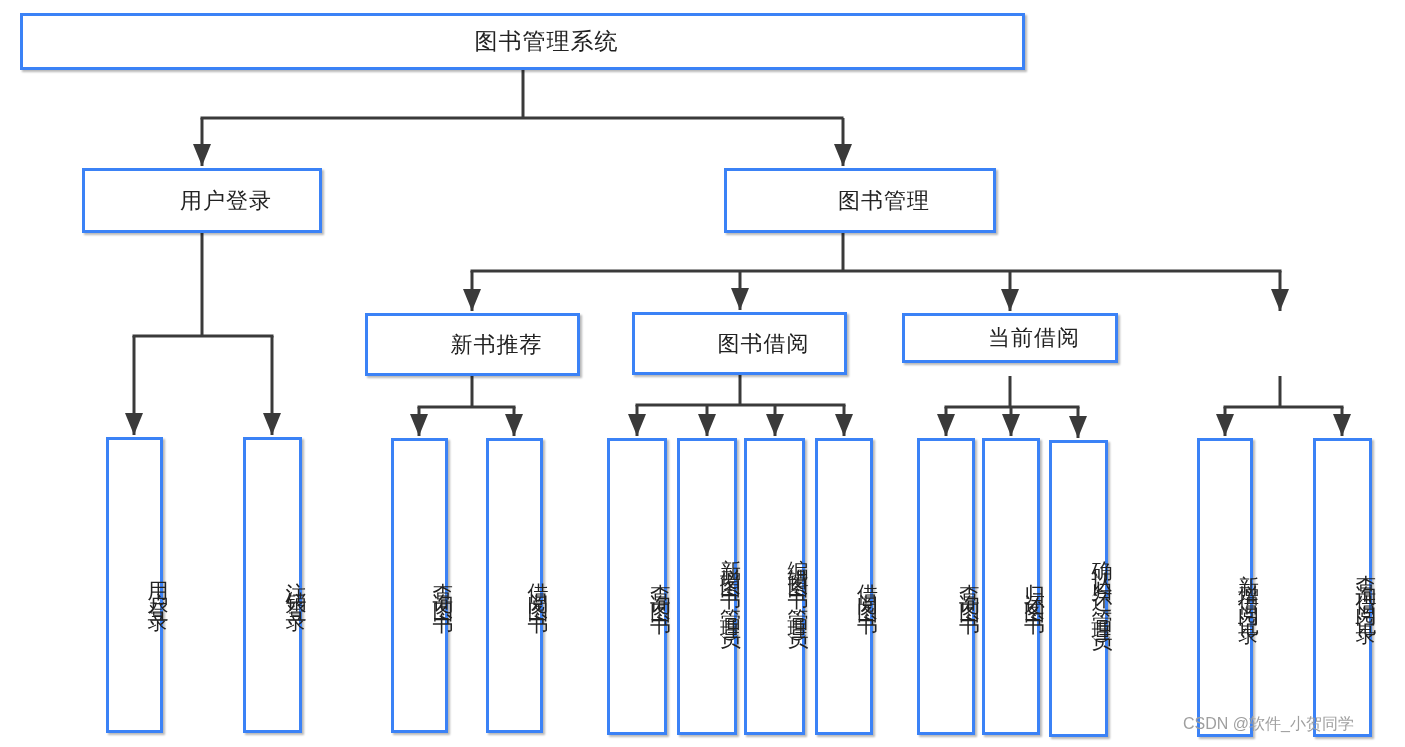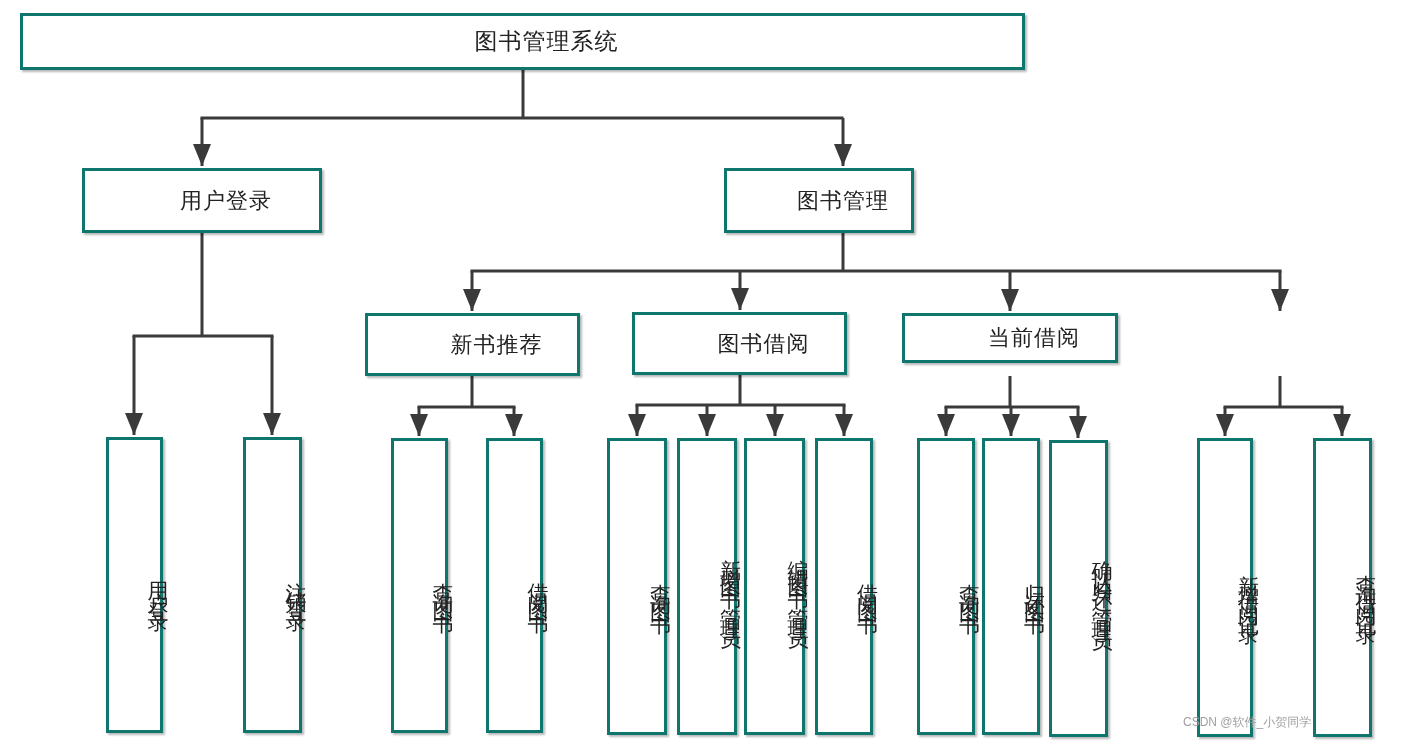--- a/index.html
+++ b/index.html
@@ -20,21 +20,21 @@
     left: 0;
     top: 0;
     width: 1405px;
     height: 747px;
     pointer-events: none;
   }
   .node {
     position: absolute;
     box-sizing: border-box;
     background: #ffffff;
-    border: 3px solid #0f766e;
+    border: 3px solid #3b82f6;
     box-shadow: 2px 2px 2px rgba(0,0,0,0.28);
     display: flex;
     align-items: center;
     justify-content: center;
     color: #222222;
     padding-left: 48px;
   }
   .node.h {
     font-size: 22px;
     letter-spacing: 1px;
@@ -49,21 +49,21 @@
     writing-mode: vertical-rl;
     text-orientation: mixed;
     letter-spacing: 10px;
     line-height: 1;
     white-space: nowrap;
   }
   #watermark {
     position: absolute;
     left: 1183px;
     top: 714px;
-    font-size: 12px;
+    font-size: 16px;
     color: #9f9f9f;
     white-space: nowrap;
     z-index: 5;
   }
 </style>
 </head>
 <body>
 
 <div id="canvas">
 
@@ -113,21 +113,21 @@
       <path d="M1280,376 L1280,407"></path>
       <path d="M1223.5,407 L1343.5,407"></path>
       <path d="M1225,407 L1225,436" marker-end="url(#arrow)"></path>
       <path d="M1342,407 L1342,436" marker-end="url(#arrow)"></path>
     </g>
   </svg>
 
   <div class="node h root" style="left:20px;top:13px;width:1005px;height:57px">图书管理系统</div>
 
   <div class="node h" style="left:82px;top:168px;width:240px;height:65px">用户登录</div>
-  <div class="node h" style="left:724px;top:168px;width:190px;height:65px">图书管理</div>
+  <div class="node h" style="left:724px;top:168px;width:272px;height:65px">图书管理</div>
 
   <div class="node h" style="left:365px;top:313px;width:215px;height:63px">新书推荐</div>
   <div class="node h" style="left:632px;top:312px;width:215px;height:63px">图书借阅</div>
   <div class="node h" style="left:902px;top:313px;width:216px;height:50px">当前借阅</div>
 
   <div class="node v" style="left:106px;top:437px;width:57px;height:296px">
     <span class="vtext">用户登录</span>
   </div>
   <div class="node v" style="left:243px;top:437px;width:59px;height:296px">
     <span class="vtext">注销登录</span>

